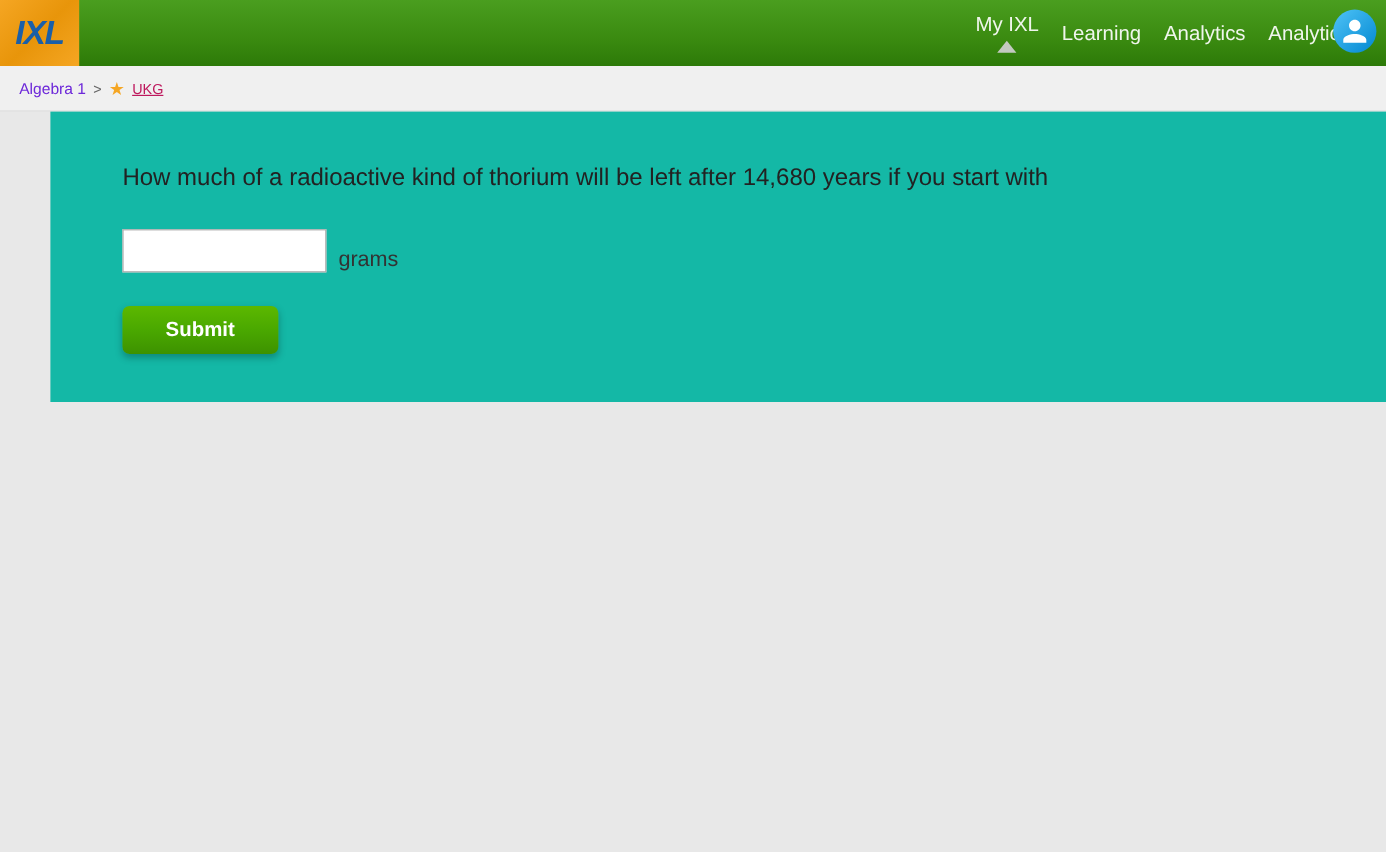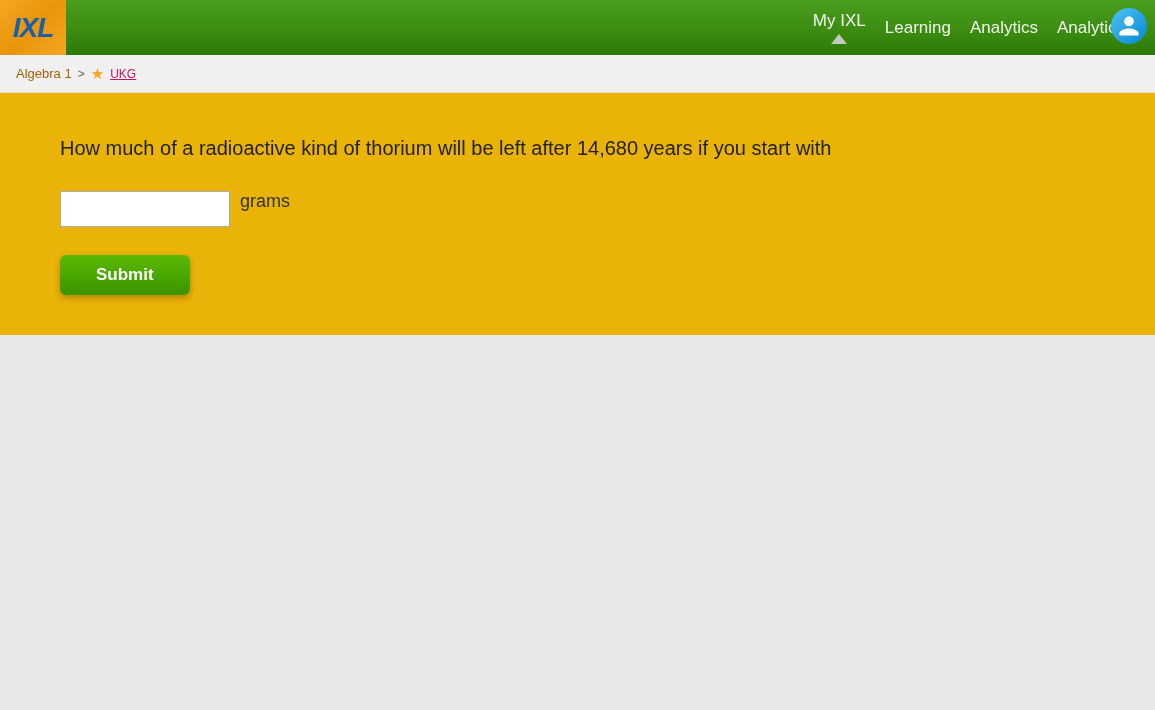--- a/index.html
+++ b/index.html
@@ -81,21 +81,21 @@
       border-bottom: 1px solid #ddd;
       display: flex;
       align-items: center;
       padding: 0 16px;
       gap: 6px;
       font-size: 13px;
       color: #444;
     }
 
     .breadcrumb-link {
-      color: #a16207;
+      color: #6d28d9;
       cursor: pointer;
       font-weight: 500;
       text-decoration: none;
     }
 
     .breadcrumb-chevron {
       color: #666;
       font-size: 12px;
     }
 
@@ -134,34 +134,35 @@
 
     .profile-icon-area svg {
       width: 24px;
       height: 24px;
       fill: white;
     }
 
     
     .main-content {
       padding: 40px 60px;
-      background-color: #eab308;
+      background-color: #14b8a6;
+      margin-left: 42px;
     }
 
     .question-text {
       font-size: 20px;
       color: #222;
       line-height: 1.5;
       margin-bottom: 28px;
       max-width: 800px;
     }
 
     .answer-row {
       display: flex;
-      align-items: flex-start;
+      align-items: flex-end;
       gap: 10px;
       margin-bottom: 28px;
     }
 
     .answer-input {
       width: 170px;
       height: 36px;
       border: 1.5px solid #aaa;
       background: #fff;
       font-size: 16px;

